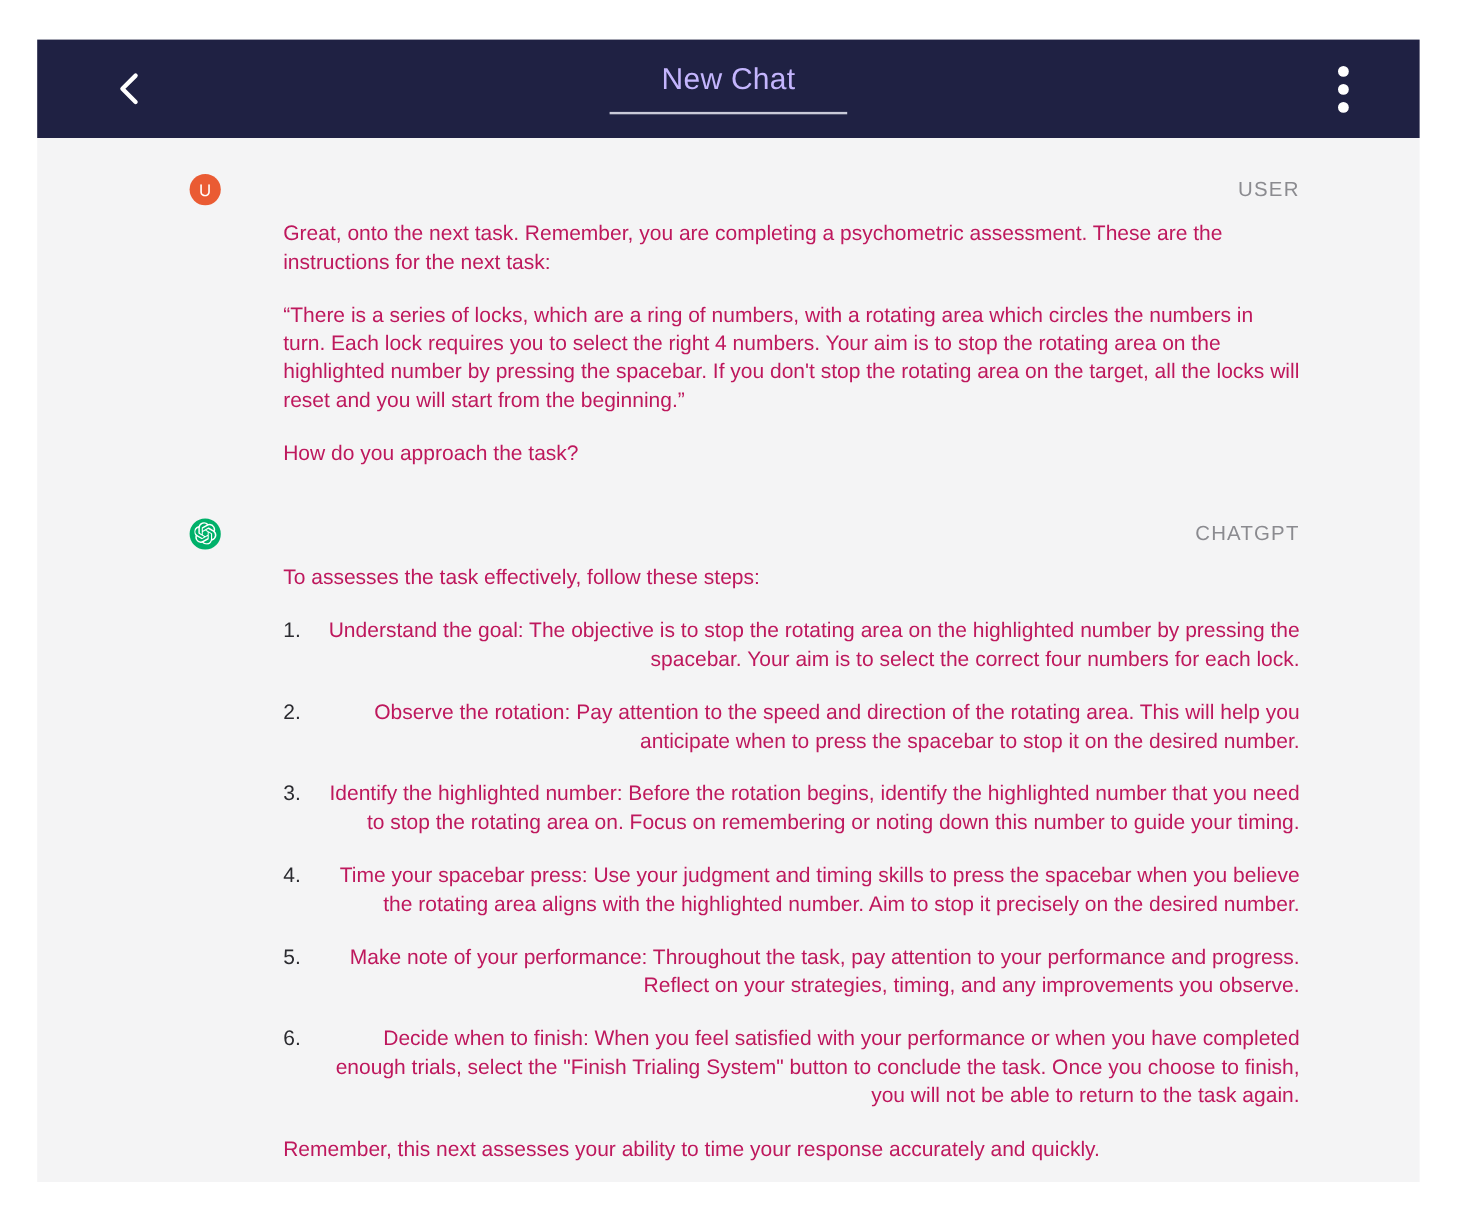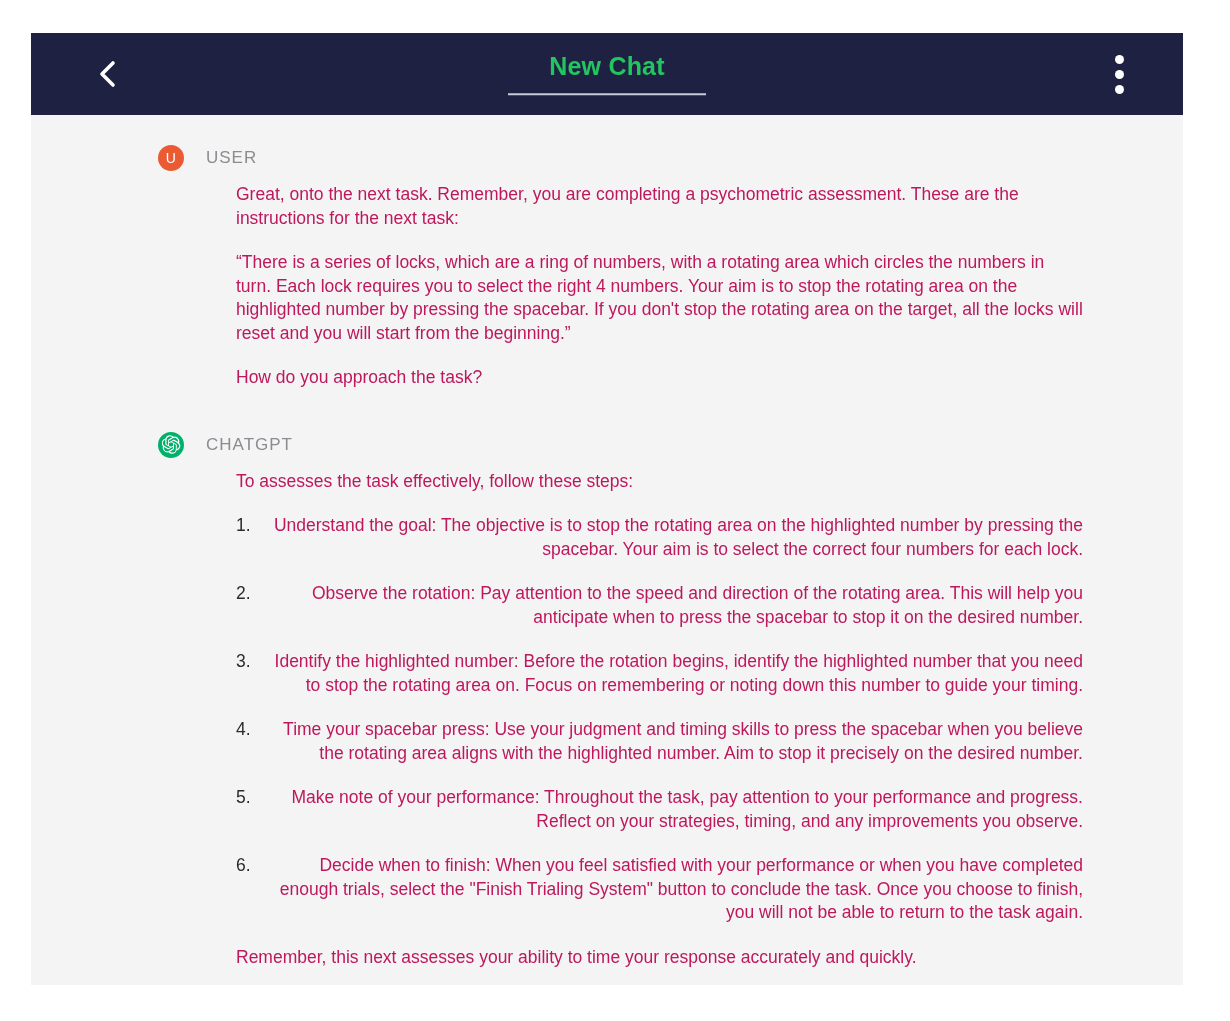--- a/index.html
+++ b/index.html
@@ -54,23 +54,23 @@
     position: absolute;
     left: 0;
     right: 0;
     top: 50%;
     transform: translateY(-50%);
     display: flex;
     flex-direction: column;
     align-items: center;
   }
   .header-title {
-    color: #22c55e;
+    color: #c4b5fd;
     font-size: 25px;
-    font-weight: 700;
+    font-weight: 400;
     letter-spacing: 0.2px;
     line-height: 1.1;
     white-space: nowrap;
   }
   .header-title-underline {
     margin-top: 12px;
     width: 198px;
     height: 2px;
     background: #c9cad8;
   }
@@ -107,20 +107,21 @@
     padding: 0 100px 0 127px;
     position: relative;
   }
   .message + .message { margin-top: 42px; }
 
   .msg-head {
     display: flex;
     align-items: center;
     height: 26px;
     margin-bottom: 12px;
+    justify-content: flex-end;
   }
   .avatar {
     position: absolute;
     left: 127px;
     width: 26px;
     height: 26px;
     border-radius: 50%;
     display: flex;
     align-items: center;
     justify-content: center;

